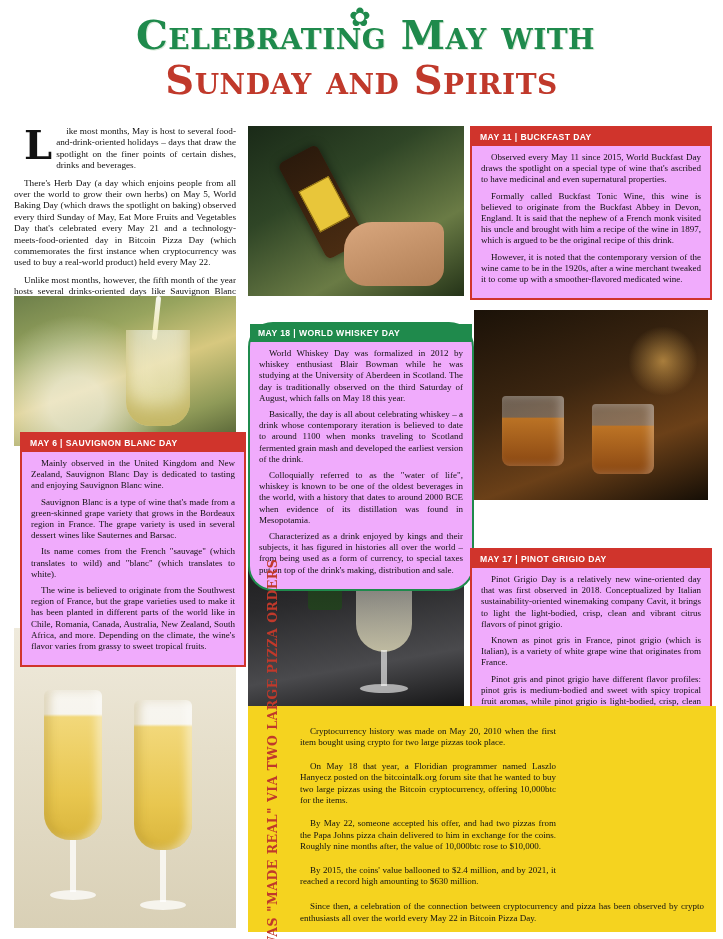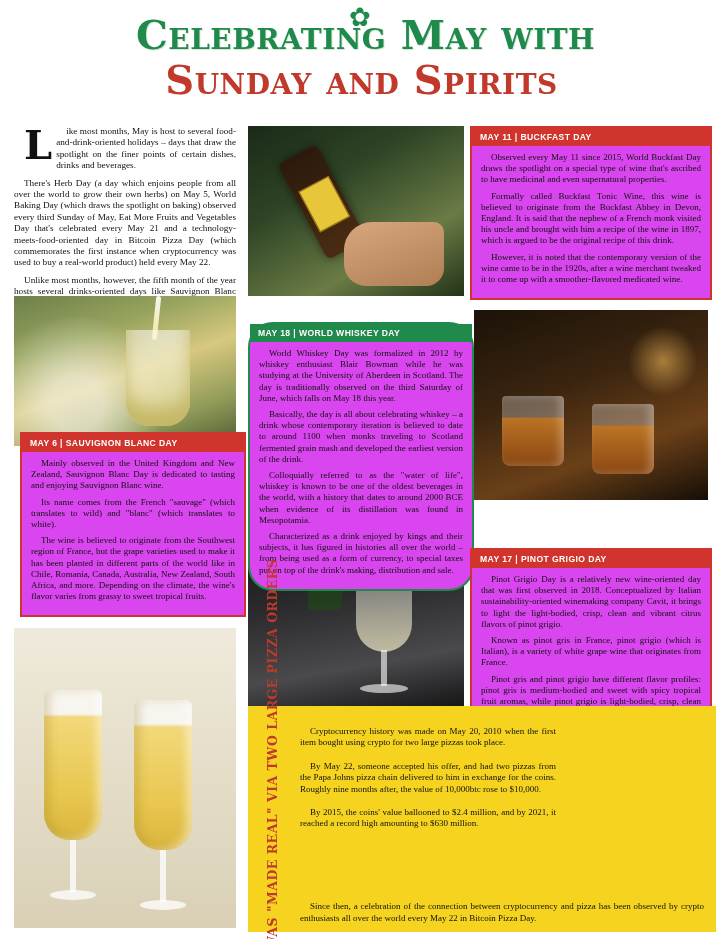--- a/index.html
+++ b/index.html
@@ -169,21 +169,21 @@
     position:absolute;left:28px;bottom:14px;width:196px;height:64px;
     background:linear-gradient(180deg,#c8a06a,#a97f4c);border-radius:4px;
     box-shadow:0 -3px 0 #8a6436 inset;
   }
   #img-pizza .pie{
     position:absolute;left:56px;bottom:22px;width:86px;height:46px;border-radius:50%;
     background:radial-gradient(circle at 50% 50%,#e8b548,#d88b2a 60%,#b96c1c 100%);
   }
 
   
-  .card{position:absolute;background:#d946ef;}
+  .card{position:absolute;background:#f0abfc;}
   .card .hdr{
     font-family:"Liberation Sans", sans-serif;
     font-weight:700;font-size:8.6px;letter-spacing:.4px;
     color:#ffffff;padding:4px 8px;
   }
   .card .body{
     font-size:9px;line-height:11.2px;text-align:justify;color:#111;
     padding:6px 9px 8px 9px;
   }
   .card .body p{margin:0 0 5px 0;text-indent:10px;}
@@ -304,31 +304,32 @@
     <div class="body">
       <p>Observed every May 11 since 2015, World Buckfast Day draws the spotlight on a special type of wine that's ascribed to have medicinal and even supernatural properties.</p>
       <p>Formally called Buckfast Tonic Wine, this wine is believed to originate from the Buckfast Abbey in Devon, England. It is said that the nephew of a French monk visited his uncle and brought with him a recipe of the wine in 1897, which is argued to be the original recipe of this drink.</p>
       <p>However, it is noted that the contemporary version of the wine came to be in the 1920s, after a wine merchant tweaked it to come up with a smoother-flavored medicated wine.</p>
     </div>
   </div>
 
   <div class="card green" id="card-whiskey">
     <div class="hdr">MAY 18 | WORLD WHISKEY DAY</div>
     <div class="body">
-      <p>World Whiskey Day was formalized in 2012 by whiskey enthusiast Blair Bowman while he was studying at the University of Aberdeen in Scotland. The day is traditionally observed on the third Saturday of June, which falls on May 18 this year.</p>
+      <p>World Whiskey Day was formalized in 2012 by whiskey enthusiast Blair Bowman while he was studying at the University of Aberdeen in Scotland. The day is traditionally observed on the third Saturday of August, which falls on May 18 this year.</p>
       <p>Basically, the day is all about celebrating whiskey – a drink whose contemporary iteration is believed to date to around 1100 when monks traveling to Scotland fermented grain mash and developed the earliest version of the drink.</p>
       <p>Colloquially referred to as the "water of life", whiskey is known to be one of the oldest beverages in the world, with a history that dates to around 2000 BCE when evidence of its distillation was found in Mesopotamia.</p>
       <p>Characterized as a drink enjoyed by kings and their subjects, it has figured in histories all over the world – from being used as a form of currency, to special taxes put on top of the drink's making, distribution and sale.</p>
     </div>
   </div>
 
   <div class="card red" id="card-sauvblanc">
     <div class="hdr">MAY 6 | SAUVIGNON BLANC DAY</div>
     <div class="body">
       <p>Mainly observed in the United Kingdom and New Zealand, Sauvignon Blanc Day is dedicated to tasting and enjoying Sauvignon Blanc wine.</p>
+      <p>Sauvignon Blanc is a type of wine that's made from a green-skinned grape variety that grows in the Bordeaux region in France. The grape variety is used in several dessert wines like Sauternes and Barsac.</p>
       <p>Its name comes from the French "sauvage" (which translates to wild) and "blanc" (which translates to white).</p>
       <p>The wine is believed to originate from the Southwest region of France, but the grape varieties used to make it has been planted in different parts of the world like in Chile, Romania, Canada, Australia, New Zealand, South Africa, and more. Depending on the climate, the wine's flavor varies from grassy to sweet tropical fruits.</p>
     </div>
   </div>
 
   <div class="card red" id="card-pinot">
     <div class="hdr">MAY 17 | PINOT GRIGIO DAY</div>
     <div class="body">
       <p>Pinot Grigio Day is a relatively new wine-oriented day that was first observed in 2018. Conceptualized by Italian sustainability-oriented winemaking company Cavit, it brings to light the light-bodied, crisp, clean and vibrant citrus flavors of pinot grigio.</p>
       <p>Known as pinot gris in France, pinot grigio (which is Italian), is a variety of white grape wine that originates from France.</p>
@@ -336,20 +337,21 @@
       <p>Pinot grigio is argued to be the more popular of the two, as it pairs well with pasta in cream sauces, risottos, veal, chicken and seafood dishes.</p>
     </div>
   </div>
 
   <div id="panel-bitcoin">
     <div class="vtitle">
       <span>WHEN BITCOIN WAS "MADE REAL" VIA TWO LARGE PIZZA ORDERS</span>
     </div>
     <div class="btext">
       <p>Cryptocurrency history was made on May 20, 2010 when the first item bought using crypto for two large pizzas took place.</p>
+      <p>On May 18 that year, a Floridian programmer named Laszlo Hanyecz posted on the bitcointalk.org forum site that he wanted to buy two large pizzas using the Bitcoin cryptocurrency, offering 10,000btc for the items.</p>
       <p>By May 22, someone accepted his offer, and had two pizzas from the Papa Johns pizza chain delivered to him in exchange for the coins. Roughly nine months after, the value of 10,000btc rose to $10,000.</p>
       <p>By 2015, the coins' value ballooned to $2.4 million, and by 2021, it reached a record high amounting to $630 million.</p>
     </div>
     <div class="bfoot">
       <p style="margin:0;text-indent:10px;">Since then, a celebration of the connection between cryptocurrency and pizza has been observed by crypto enthusiasts all over the world every May 22 in Bitcoin Pizza Day.</p>
     </div>
   </div>
 
 </div>
 

